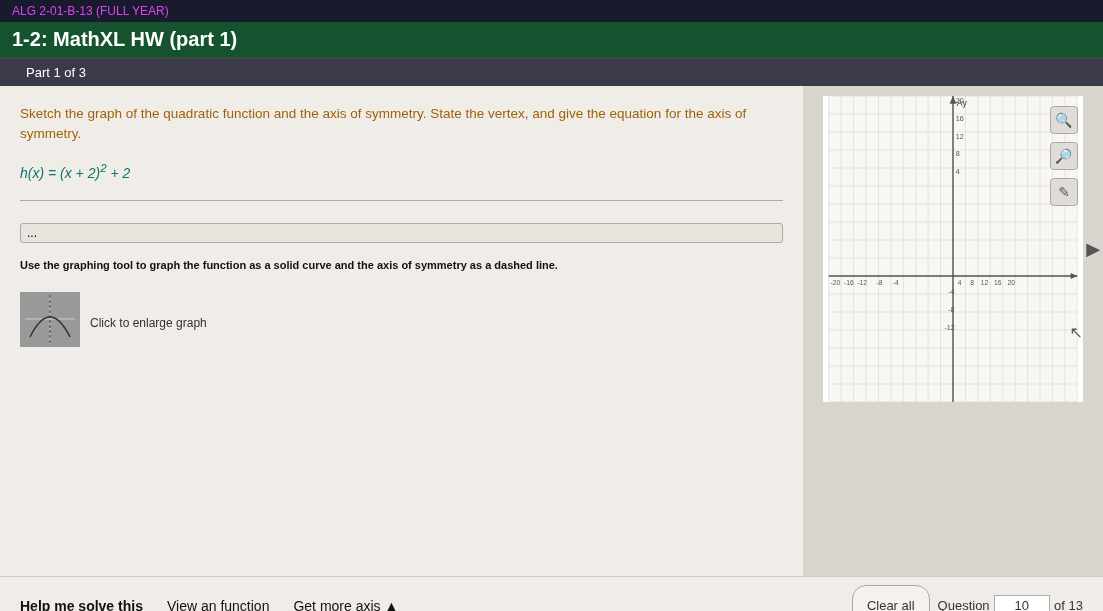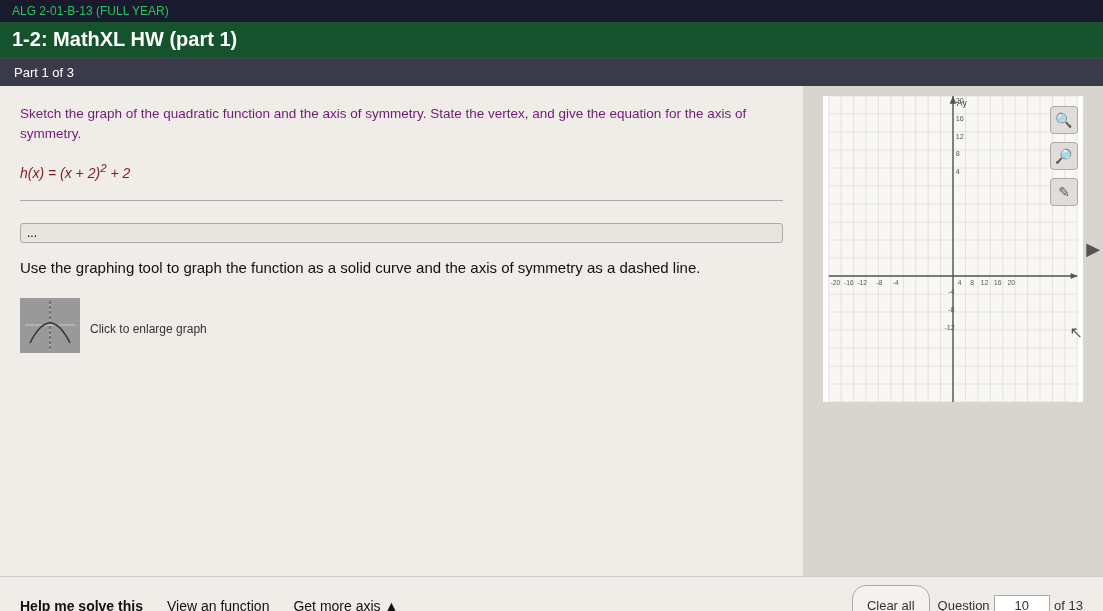--- a/index.html
+++ b/index.html
@@ -6,71 +6,72 @@
     body {
       font-family: Arial, sans-serif;
       background: #2a2a2a;
       width: 1103px;
       min-height: 611px;
       overflow: hidden;
     }
     .top-bar {
       background: #1a1a2e;
       padding: 4px 12px;
-      color: #22c55e;
+      color: #d946ef;
       font-size: 12px;
     }
     .title-bar {
       background: #14532d;
       padding: 6px 12px;
       color: #fff;
       font-size: 20px;
       font-weight: bold;
       border-bottom: 2px solid #444;
     }
     .part-bar {
       background: #3a3a4a;
-      padding: 6px 14px;
+      padding: 6px 26px;
       color: #fff;
       font-size: 13px;
     }
     .main-content {
       background: #f0ede8;
       display: flex;
       flex-direction: row;
       min-height: 490px;
       position: relative;
     }
     .left-panel {
       flex: 1;
       padding: 18px 20px 10px 20px;
       display: flex;
       flex-direction: column;
       gap: 10px;
     }
     .problem-text {
       font-size: 13.5px;
-      color: #701a75;
+      color: #a16207;
       line-height: 1.5;
     }
     .equation {
       font-size: 14px;
-      color: #7f1d1d;
+      color: #0f766e;
       margin: 6px 0 2px 0;
       font-style: italic;
     }
     .divider {
       border: none;
       border-top: 1px solid #aaa;
       margin: 8px 0;
     }
     .instruction-text {
-      font-size: 15px;
+      font-size: 11px;
       color: #111;
       line-height: 1.5;
+      font-weight: bold;
     }
     .enlarge-box {
       display: flex;
       align-items: center;
       gap: 10px;
       margin-top: 8px;
     }
     .enlarge-thumbnail {
       width: 60px;
       height: 55px;

